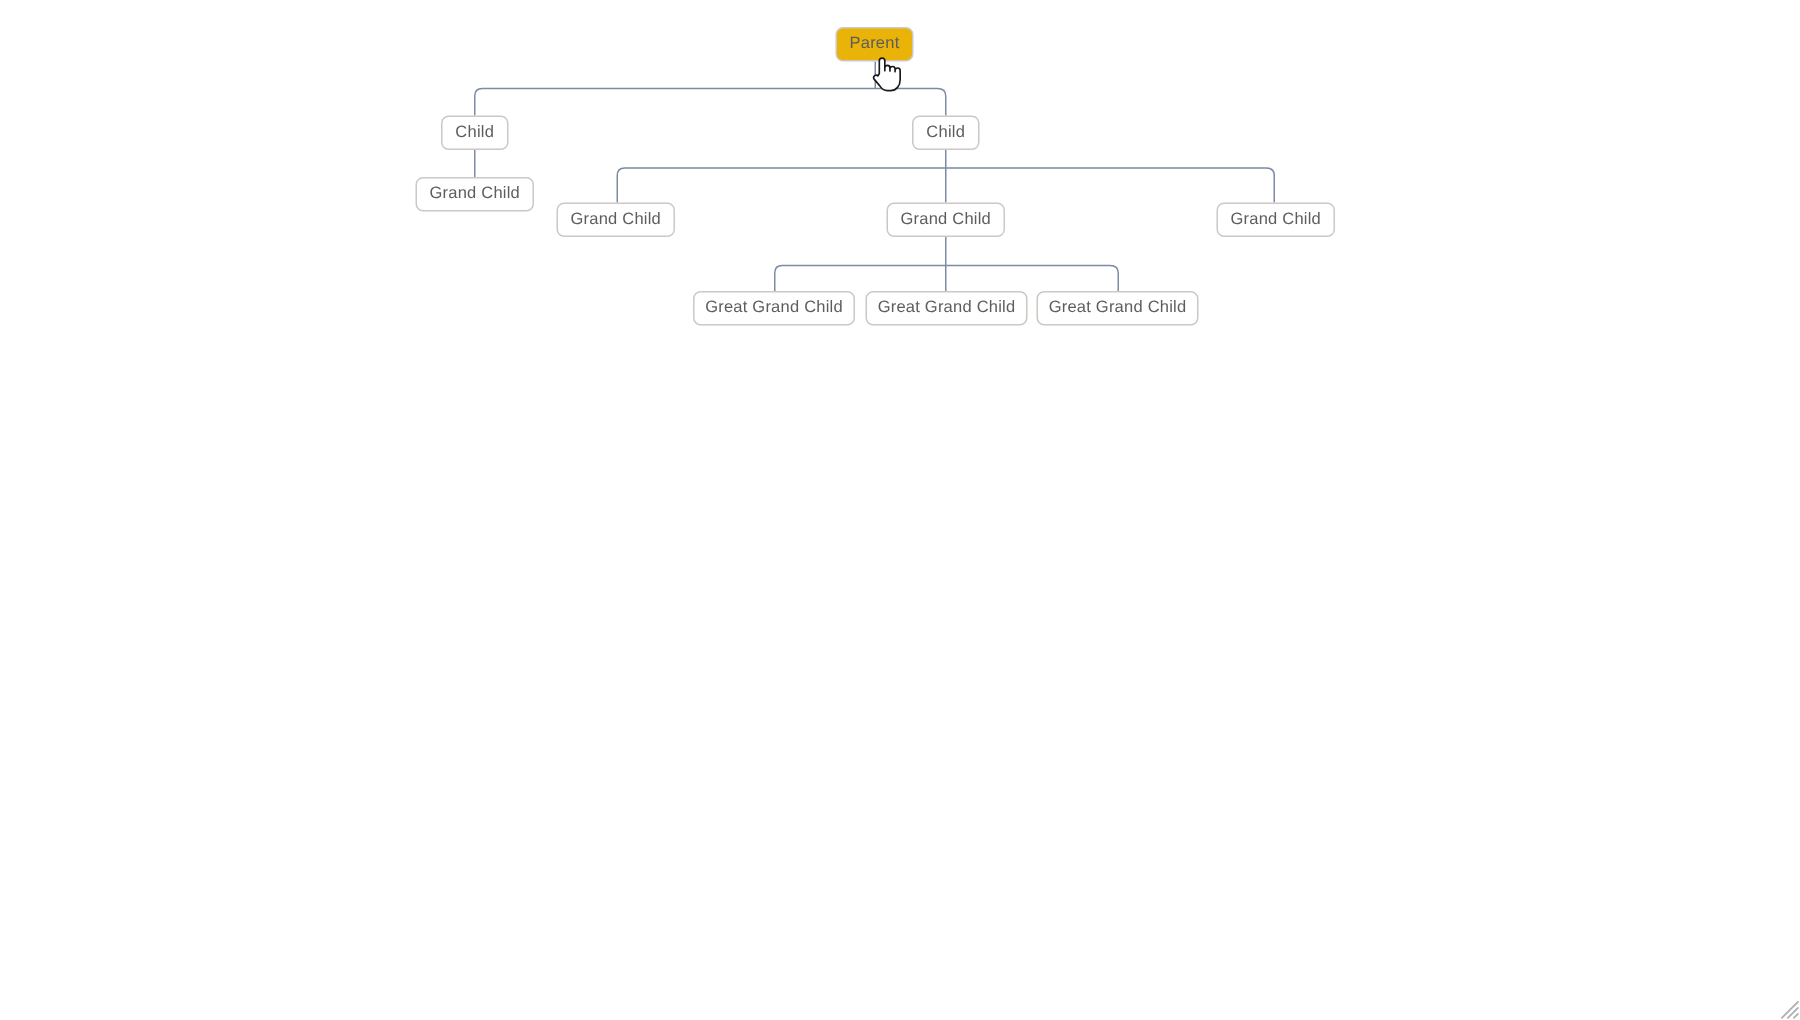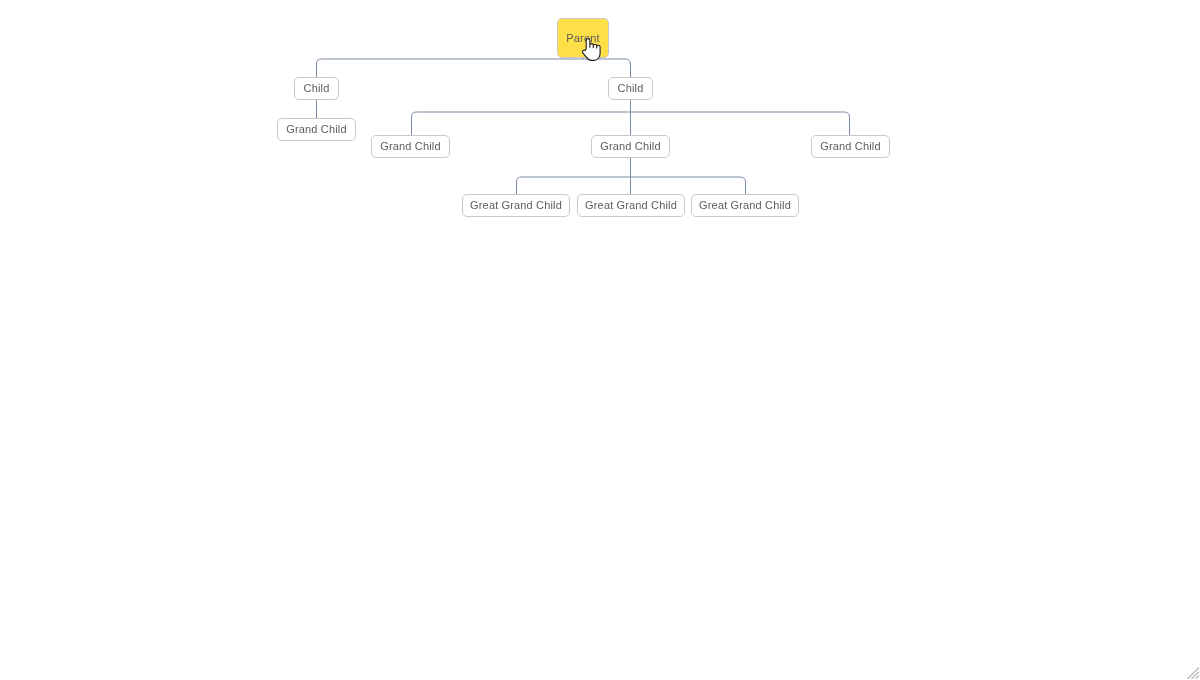--- a/index.html
+++ b/index.html
@@ -101,21 +101,21 @@
       <line x1="630.5" y1="100" x2="630.5" y2="135" stroke="#7b8ba3"></line>
       <path d="M 411.5 135 L 411.5 117 Q 411.5 112 416.5 112 L 844 112 Q 849.5 112 849.5 117 L 849.5 135" stroke="#7b8ba3"></path>
     </g>
 
     <g>
       <line x1="630.5" y1="158" x2="630.5" y2="194" stroke="#7b8ba3"></line>
       <path d="M 516.5 194 L 516.5 182 Q 516.5 177 521.5 177 L 740 177 Q 745.5 177 745.5 182 L 745.5 194" stroke="#7b8ba3"></path>
     </g>
   </svg>
 
-  <div class="node" style="left: 557px; top: 18px; width: 52px; height: 40px; border-color: rgb(204, 200, 196); background: #fde047; color: rgb(93, 93, 93); font-size: 11px; border-radius: 5px;">
+  <div class="node" style="left: 557px; top: 18px; width: 52px; height: 23px; border-color: rgb(204, 200, 196); background: #eab308; color: rgb(93, 93, 93); font-size: 11px; border-radius: 5px;">
     <span>Parent</span>
   </div>
 
   <div class="node" style="left: 294px; top: 77px; width: 45px; height: 23px; border-color: rgb(204, 200, 196); background: rgb(255, 255, 255); color: rgb(93, 93, 93); font-size: 11px; border-radius: 5px;">
     <span>Child</span>
   </div>
 
   <div class="node" style="left: 608px; top: 77px; width: 45px; height: 23px; border-color: rgb(204, 200, 196); background: rgb(255, 255, 255); color: rgb(93, 93, 93); font-size: 11px; border-radius: 5px;">
     <span>Child</span>
   </div>

